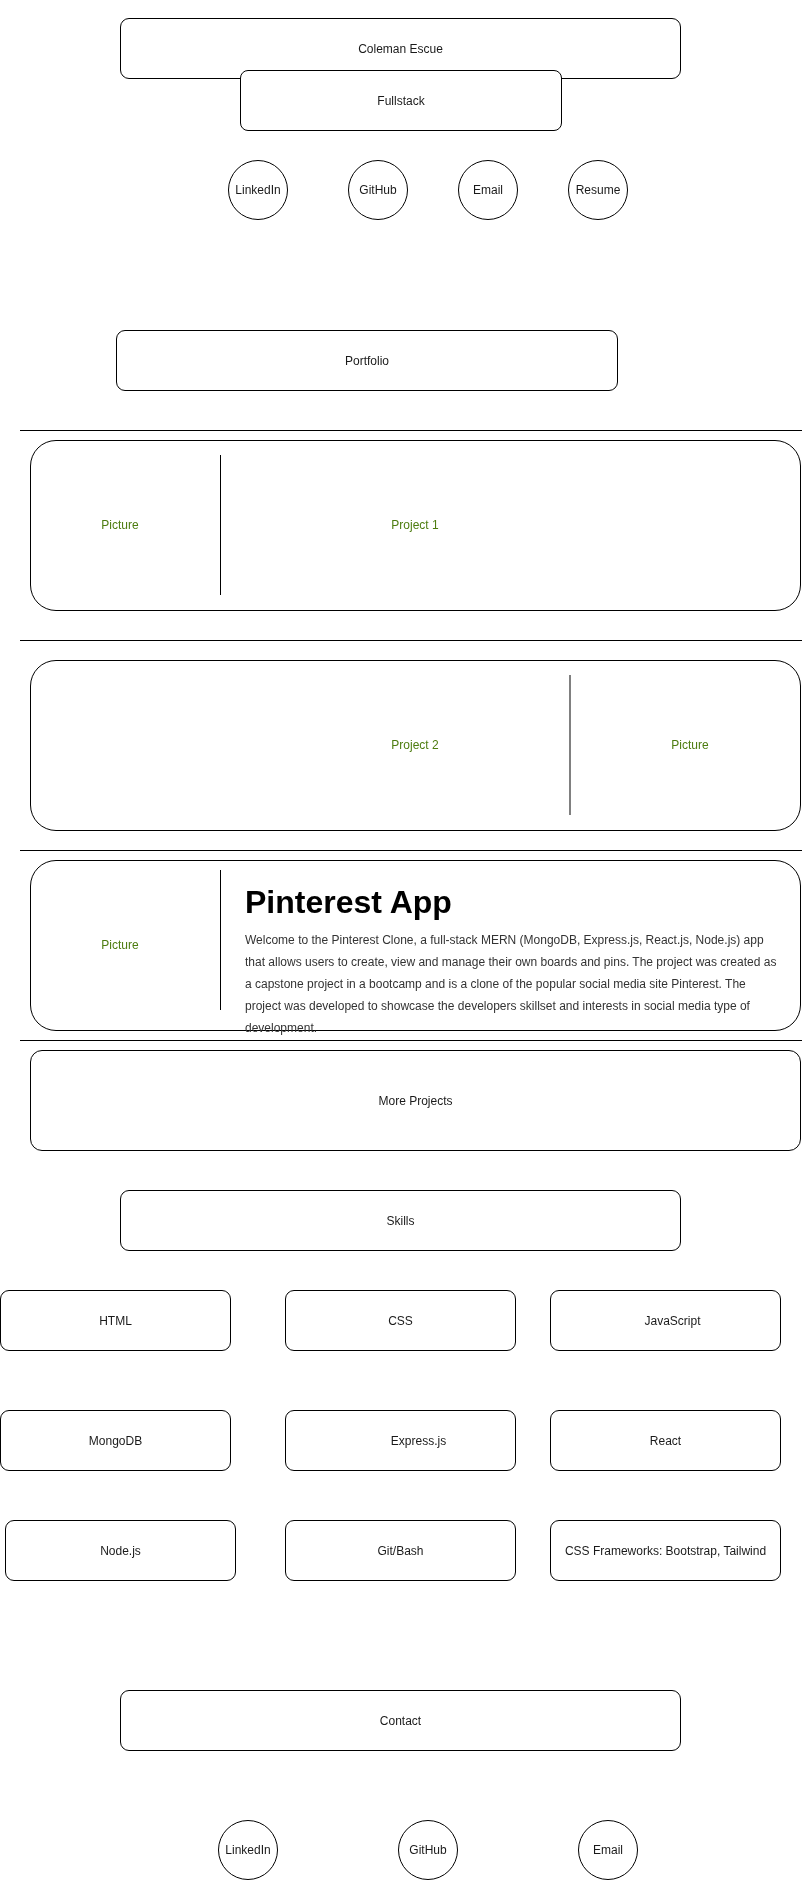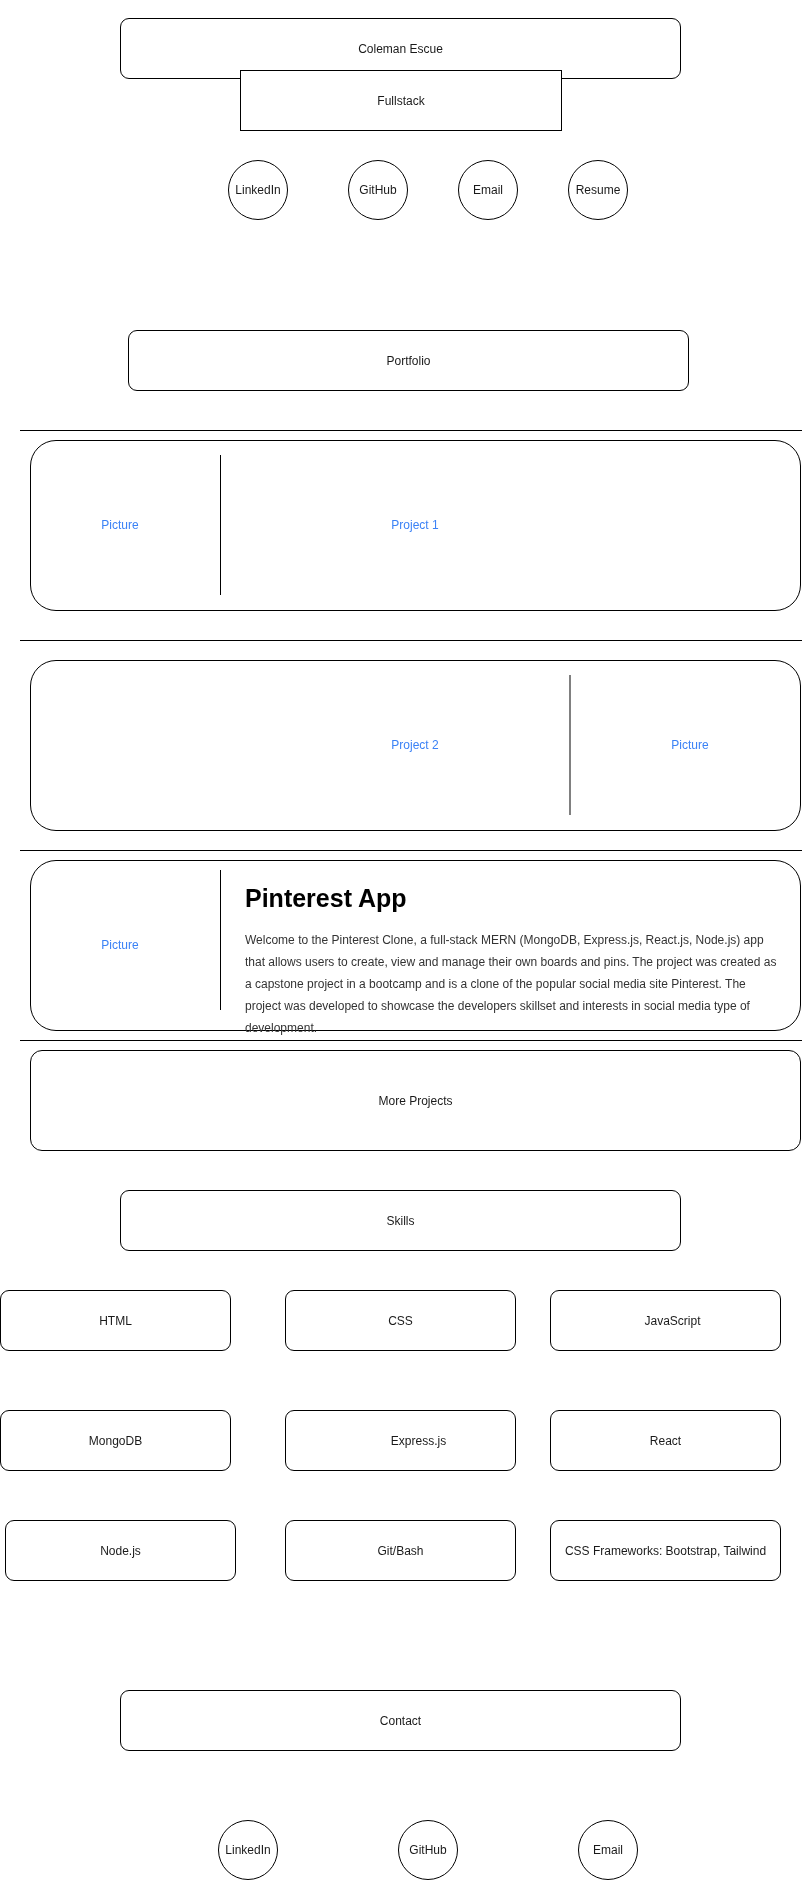--- a/index.html
+++ b/index.html
@@ -7,48 +7,48 @@
          font-family: "Liberation Sans", sans-serif; color: #1a1a1a; }
   .box { position: absolute; box-sizing: border-box; border: 1.3px solid #000;
          background: #fff; display: flex; align-items: center; justify-content: center;
          font-size: 12px; color: #1a1a1a; text-align: center; }
   .rounded { border-radius: 9px; }
   .card { border-radius: 26px; }
   .circle { border-radius: 50%; margin-left: 28px; }
   .hr { position: absolute; left: 20px; width: 782px; height: 0; border-top: 1.3px solid #000; }
   .vdiv { position: absolute; width: 0; border-left: 1.5px solid #000; }
   .vdiv.gray { border-left: 2px solid #808080; }
-  .label { position: absolute; font-size: 12px; color: #3b82f6; transform: translate(-50%, -50%); white-space: nowrap; }
-  .proj-title { position: absolute; left: 245px; top: 884px; font-size: 25px; font-weight: bold; color: #000; margin: 0; }
+  .label { position: absolute; font-size: 12px; color: #4d7c0f; transform: translate(-50%, -50%); white-space: nowrap; }
+  .proj-title { position: absolute; left: 245px; top: 884px; font-size: 32px; font-weight: bold; color: #000; margin: 0; }
   .proj-body { position: absolute; left: 245px; top: 929px; width: 540px; font-size: 12px; line-height: 22px; color: #333; margin: 0; }
 </style>
 </head>
 <body>
 
 <div class="box rounded" style="left:120px;top:0;width:561px;height:61px;margin-top:18px;">
   <span>Coleman Escue</span>
 </div>
-<div class="box" style="left:240px;top:70px;width:322px;height:61px;border-radius:0;">
+<div class="box" style="left:240px;top:70px;width:322px;height:61px;border-radius:8px;">
   <span>Fullstack</span>
 </div>
 
 <div class="box circle" style="left:200px;top:160px;width:60px;height:60px;">
   <span>LinkedIn</span>
 </div>
 <div class="box circle" style="left:320px;top:160px;width:60px;height:60px;">
   <span>GitHub</span>
 </div>
 <div class="box circle" style="left:430px;top:160px;width:60px;height:60px;">
   <span>Email</span>
 </div>
 <div class="box circle" style="left:540px;top:160px;width:60px;height:60px;">
   <span>Resume</span>
 </div>
 
-<div class="box rounded" style="left:128px;top:330px;width:561px;height:61px;">
+<div class="box rounded" style="left:116px;top:330px;width:502px;height:61px;">
   <span>Portfolio</span>
 </div>
 
 <div class="hr" style="top:430px;"></div>
 
 <div class="box card" style="left:30px;top:440px;width:771px;height:171px;"></div>
 <div class="vdiv" style="left:220px;top:455px;height:140px;"></div>
 <span class="label" style="left:120px;top:525px;">Picture</span>
 <span class="label" style="left:415px;top:525px;">Project 1</span>
 

